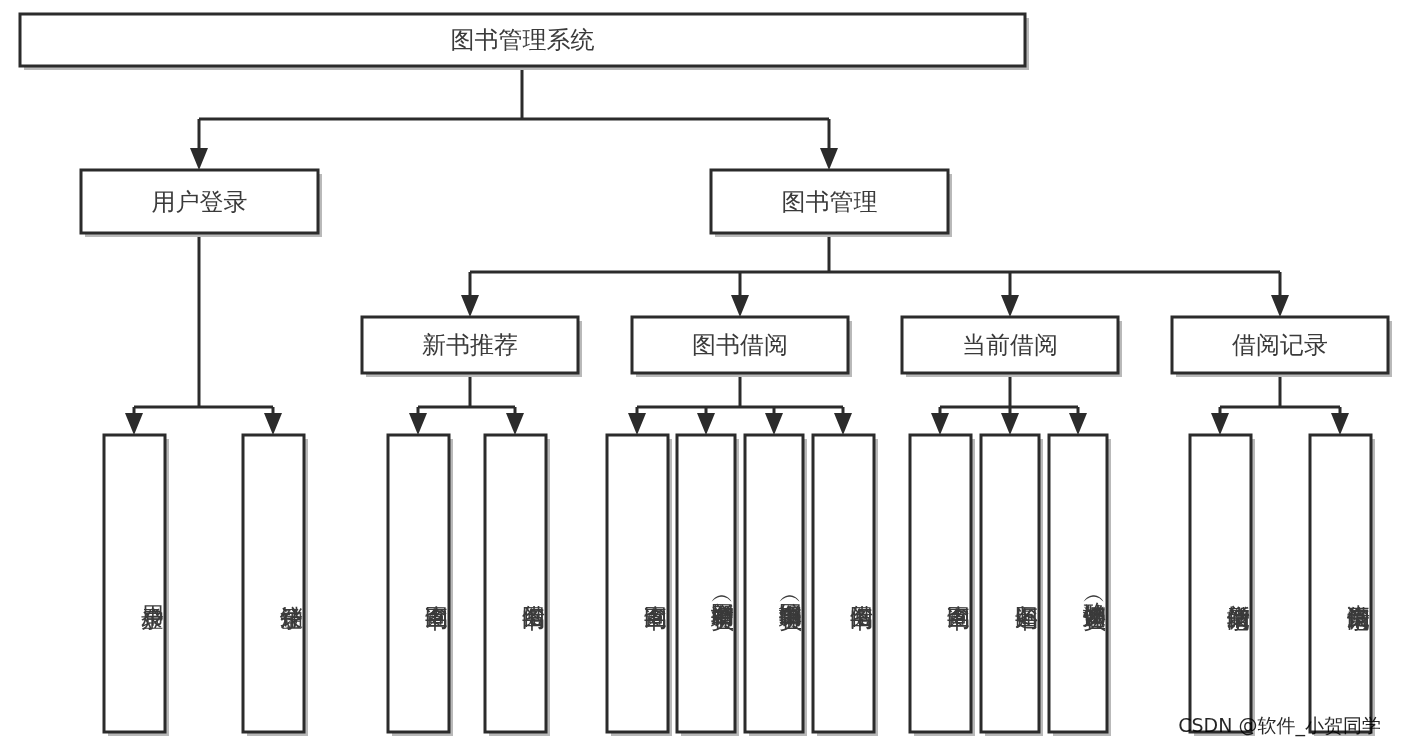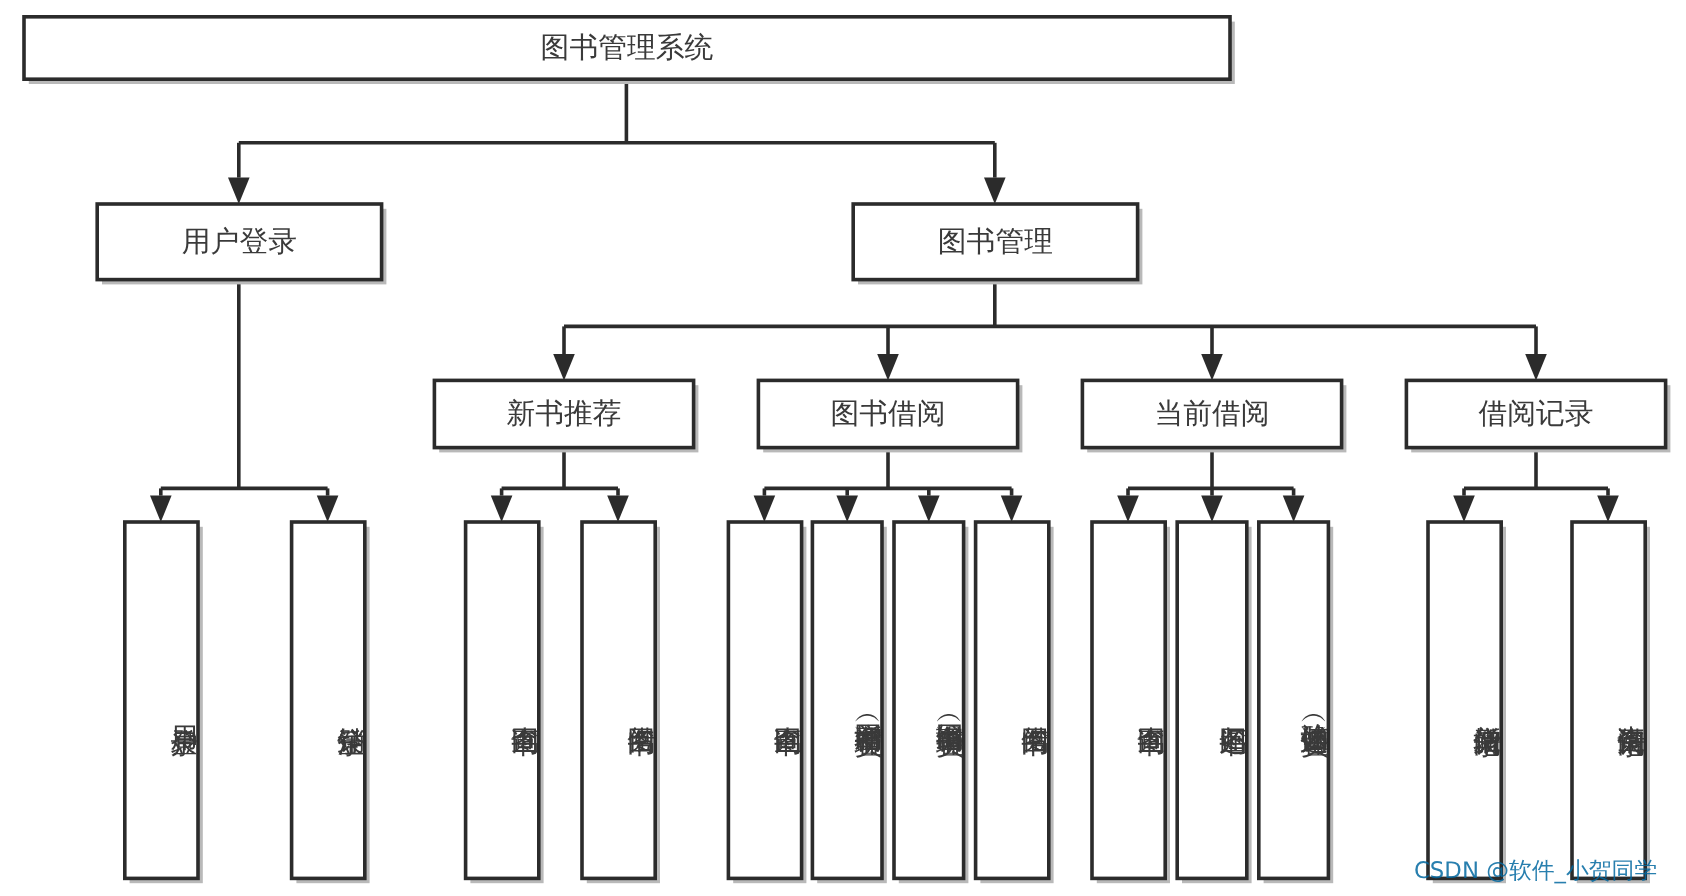--- a/index.html
+++ b/index.html
@@ -69,21 +69,21 @@
     justify-content: center;
     white-space: nowrap;
     letter-spacing: 1px;
   }
   .watermark {
     position: absolute;
     right: 10px;
     bottom: 8px;
     font-family: "DejaVu Sans", "Liberation Sans", sans-serif;
     font-size: 19px;
-    color: #0369a1;
+    color: #000000;
     opacity: 0.85;
     white-space: nowrap;
     pointer-events: none;
     padding-left: 36px;
   }
 </style>
 </head>
 <body>
 
 <div id="diagram-root">

